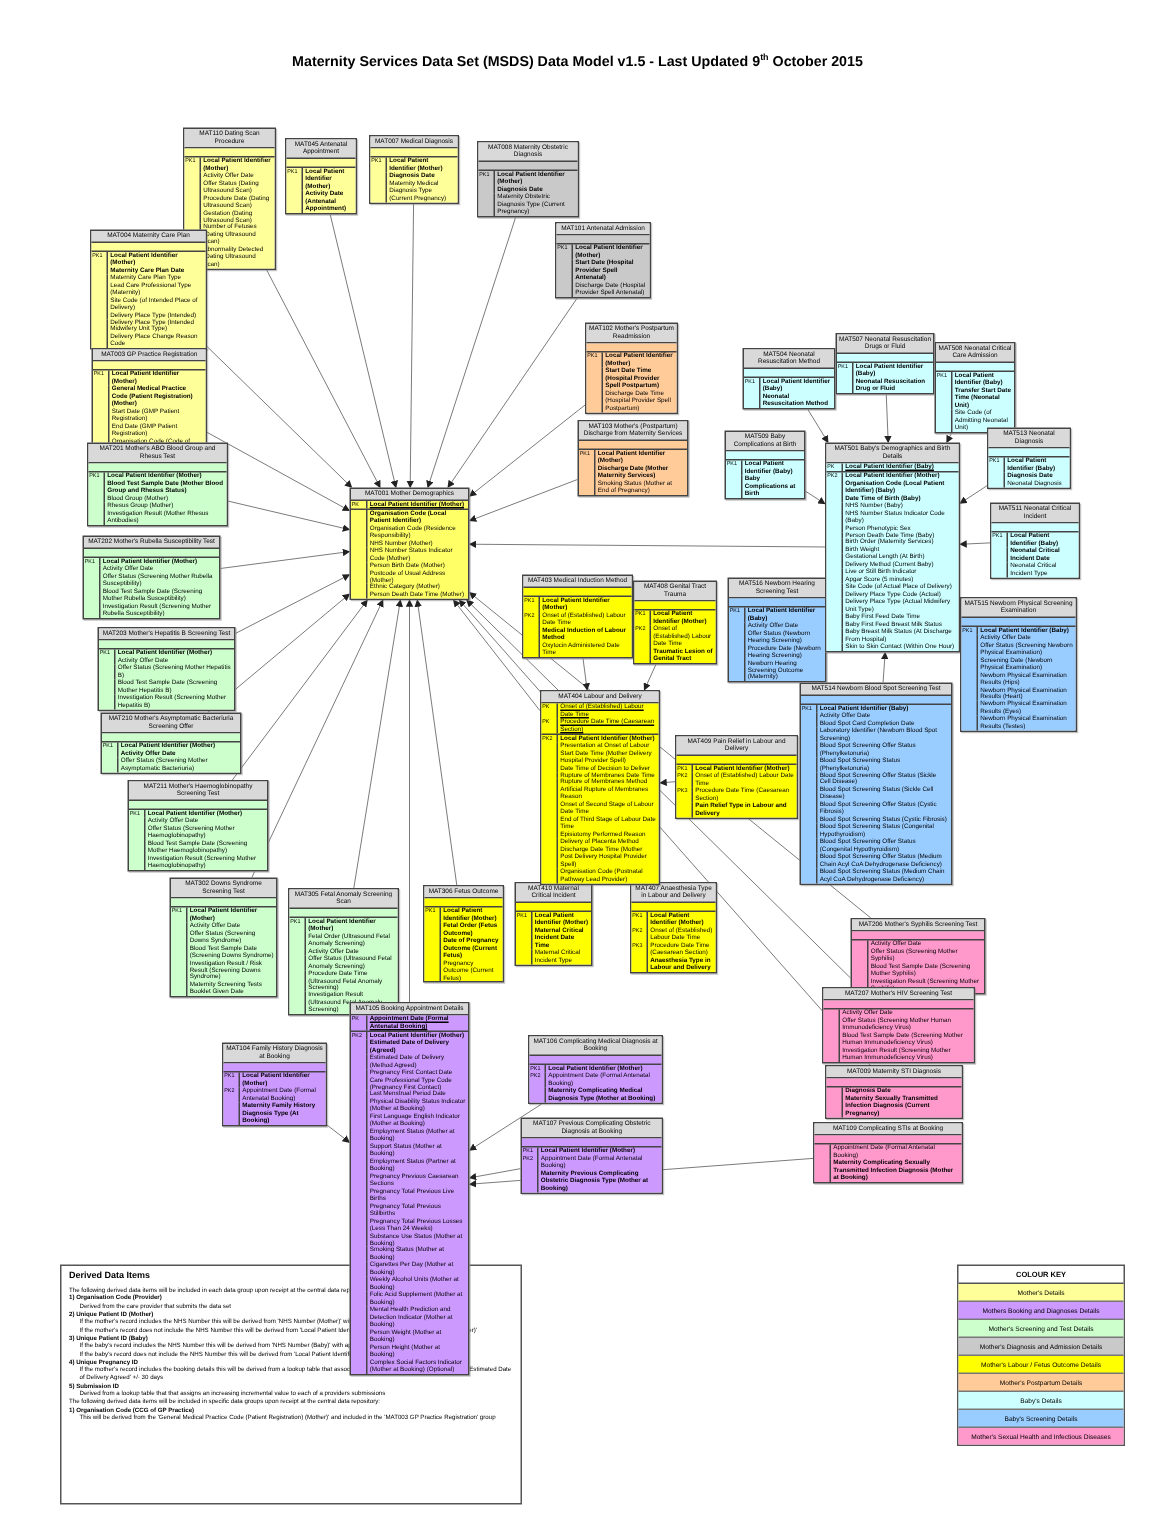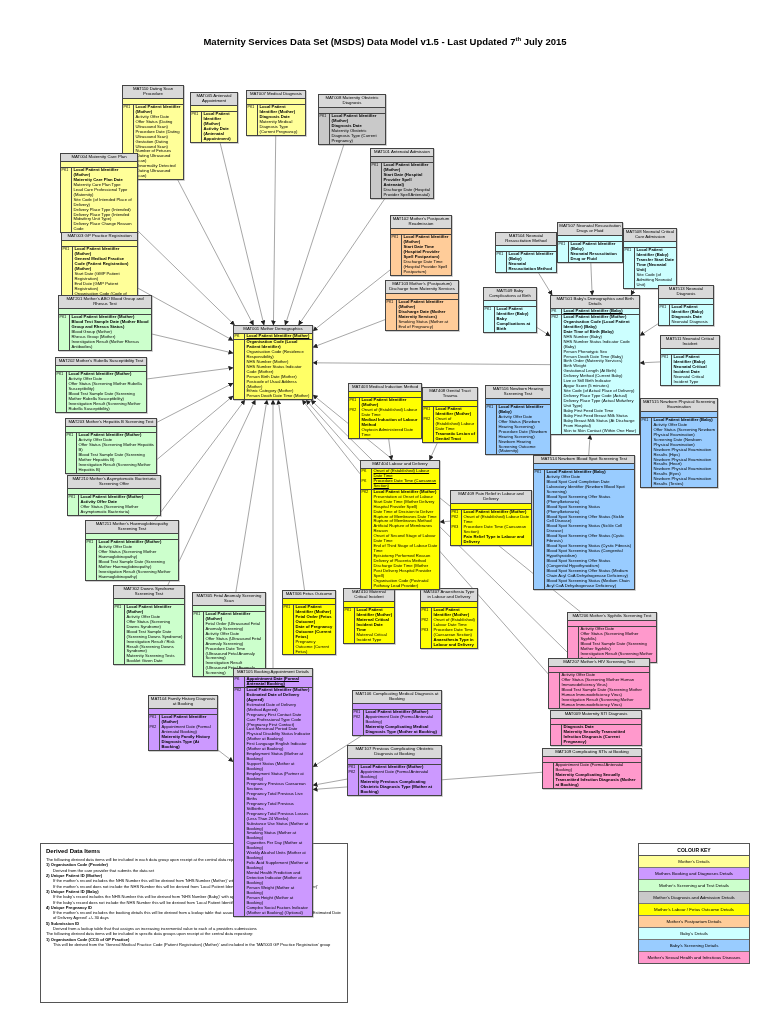--- a/index.html
+++ b/index.html
@@ -75,21 +75,21 @@
       <line x1="658" y1="323.8076923076923" x2="640" y2="335.5769230769231" stroke="#222" stroke-width="0.4" marker-end="url(#arr)"></line>
       <line x1="660" y1="361.92105263157896" x2="640" y2="362.86842105263156" stroke="#222" stroke-width="0.4" marker-end="url(#arr)"></line>
       <line x1="640" y1="406.7857142857143" x2="640" y2="406.7857142857143" stroke="#222" stroke-width="0.4" marker-end="url(#arr)"></line>
       <line x1="588.7142857142857" y1="455" x2="590.1111111111111" y2="435" stroke="#222" stroke-width="0.4" marker-end="url(#arr)"></line>
       <line x1="551" y1="396.42857142857144" x2="550" y2="397.1428571428571" stroke="#222" stroke-width="0.4" marker-end="url(#arr)"></line>
       <line x1="218" y1="750.0277777777778" x2="233" y2="761.6111111111111" stroke="#222" stroke-width="0.4" marker-end="url(#arr)"></line>
       <line x1="361.12578616352204" y1="736" x2="313" y2="766.8548387096774" stroke="#222" stroke-width="0.4" marker-end="url(#arr)"></line>
       <line x1="347" y1="779.1008230452675" x2="313" y2="785.2572016460905" stroke="#222" stroke-width="0.4" marker-end="url(#arr)"></line>
       <line x1="542" y1="772.2617554858934" x2="313" y2="789.4905956112852" stroke="#222" stroke-width="0.4" marker-end="url(#arr)"></line>
     </svg>
-  <div class="page-title"><span>Maternity Services Data Set (MSDS) Data Model v1.5 - Last Updated 7</span><sup>th</sup><span> July 2015</span></div>
+  <div class="page-title"><span>Maternity Services Data Set (MSDS) Data Model v1.5 - Last Updated 9</span><sup>th</sup><span> October 2015</span></div>
 
   <div id="derived-box" class="derived" style="left:40px;top:843px;width:296px;min-height:150px;">
     <div class="derived-title">Derived Data Items</div>
     <div id="derived-lines">
         <div class="dline">The following derived data items will be included in each data group upon receipt at the central data repository:</div>
         <div class="dline b">1) Organisation Code (Provider)</div>
         <div class="dline i">Derived from the care provider that submits the data set</div>
         <div class="dline b">2) Unique Patient ID (Mother)</div>
         <div class="dline i">If the mother's record includes the NHS Number this will be derived from 'NHS Number (Mother)' with appropriate validation</div>
         <div class="dline i">If the mother's record does not include the NHS Number this will be derived from 'Local Patient Identifier (Mother)' + 'Organisation Code (Provider)'</div>

